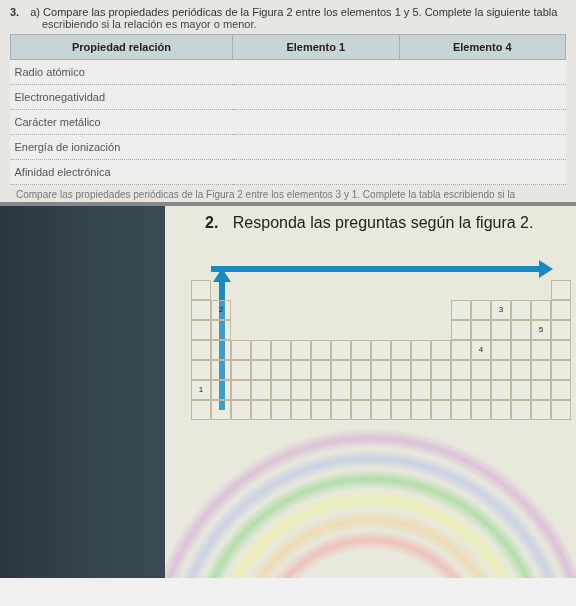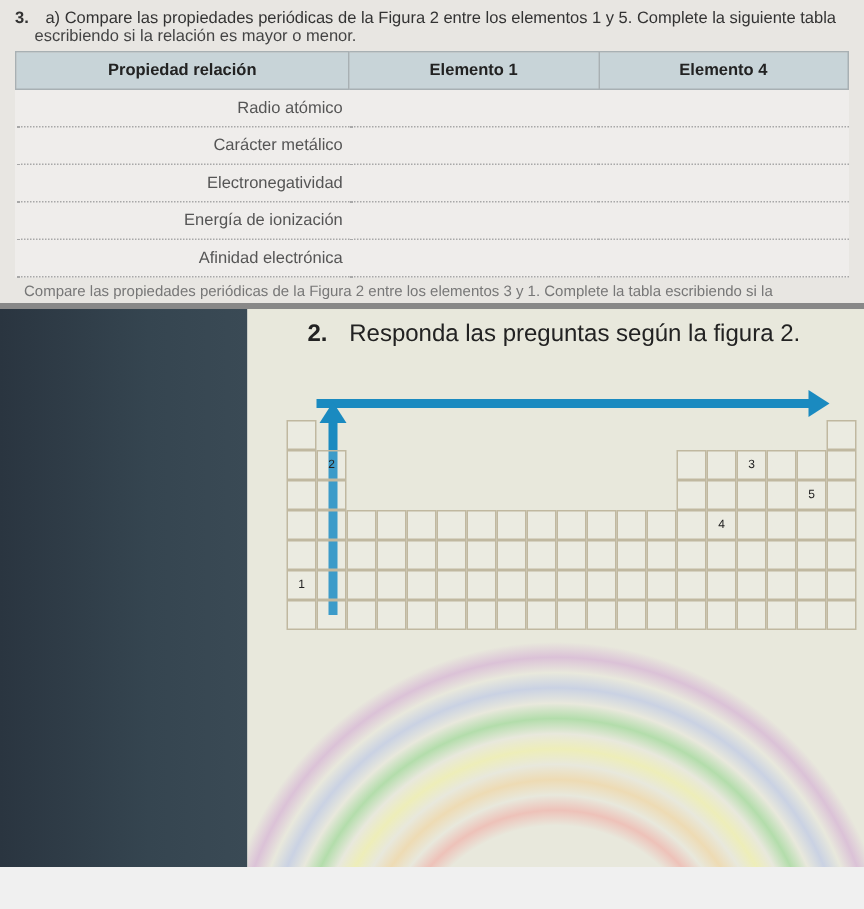--- a/index.html
+++ b/index.html
@@ -15,42 +15,42 @@
     padding: 6px 10px 0 10px;
     font-size: 11px;
     color: #333;
   }
   .q-number {
     display: inline-block;
     font-weight: bold;
     margin-right: 8px;
   }
   .q-text { display: inline; }
-  .q-sub { margin-left: 13px; margin-bottom: 4px; color: #444; }
+  .q-sub { margin-left: 32px; margin-bottom: 4px; color: #444; }
   table {
     width: 100%;
     border-collapse: collapse;
     background: rgba(255,255,255,0.3);
     margin-top: 4px;
   }
   th {
     background: #c8d4d8;
     font-weight: bold;
     font-size: 11px;
     padding: 6px 4px;
     border: 1px solid #a8b0b3;
     color: #222;
   }
   td {
     padding: 6px 4px;
     border-bottom: 1px dotted #a8a8a8;
     font-size: 11px;
     color: #555;
   }
-  td:first-child { text-align: right; width: 40%; }
+  td:first-child { text-align: left; width: 40%; }
   td:nth-child(2), td:nth-child(3) { width: 30%; }
   .cutoff {
     font-size: 10px;
     color: #777;
     padding: 4px 0 2px 6px;
     white-space: nowrap;
     overflow: hidden;
   }
   .bottom-section {
     position: relative;
@@ -150,26 +150,26 @@
         <th>Elemento 4</th>
       </tr>
     </thead>
     <tbody>
       <tr>
           <td>Radio atómico</td>
           <td></td>
           <td></td>
         </tr>
       <tr>
+          <td>Electronegatividad</td>
+          <td></td>
+          <td></td>
+        </tr>
+      <tr>
           <td>Carácter metálico</td>
-          <td></td>
-          <td></td>
-        </tr>
-      <tr>
-          <td>Electronegatividad</td>
           <td></td>
           <td></td>
         </tr>
       <tr>
           <td>Energía de ionización</td>
           <td></td>
           <td></td>
         </tr>
       <tr>
           <td>Afinidad electrónica</td>

